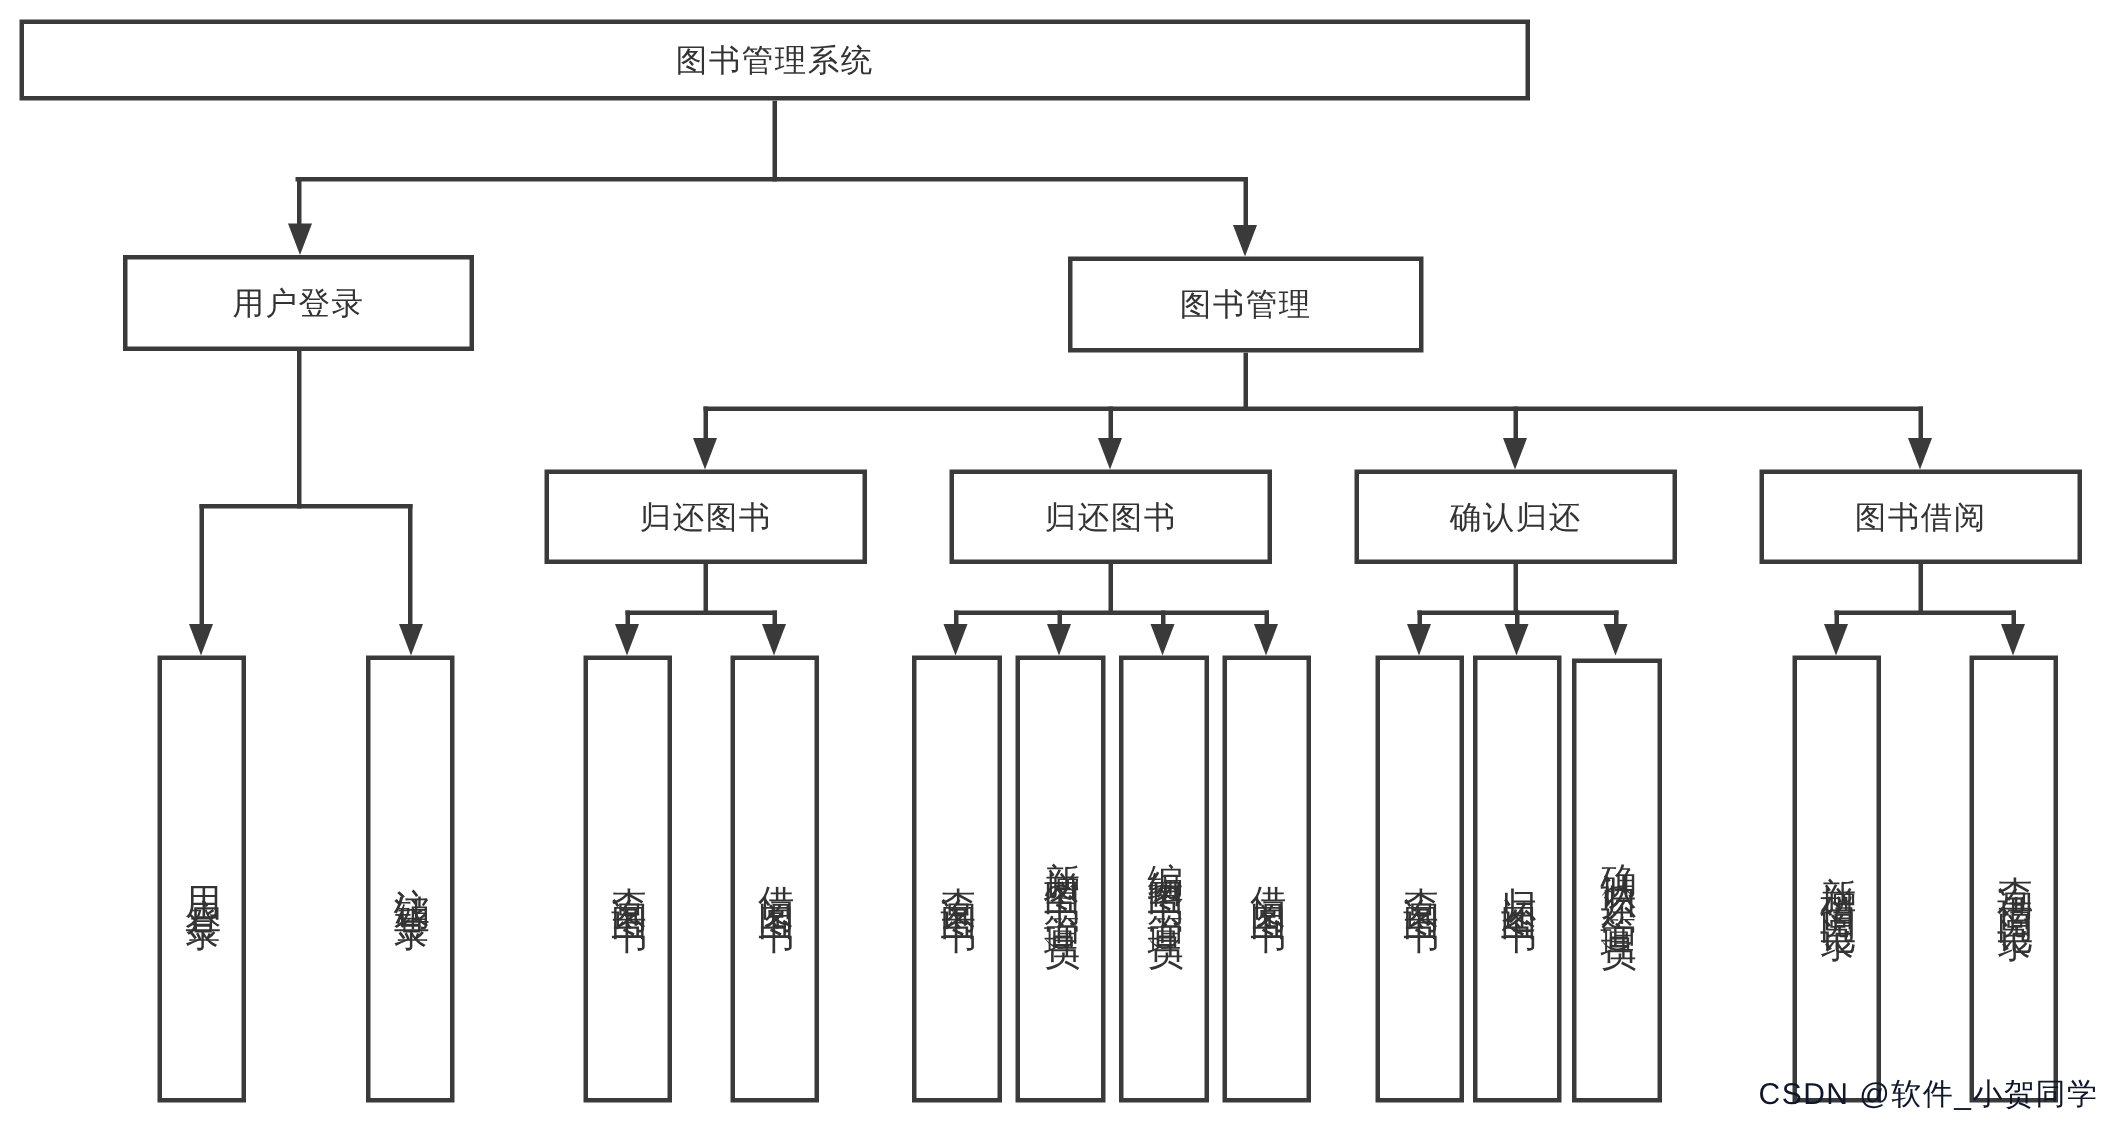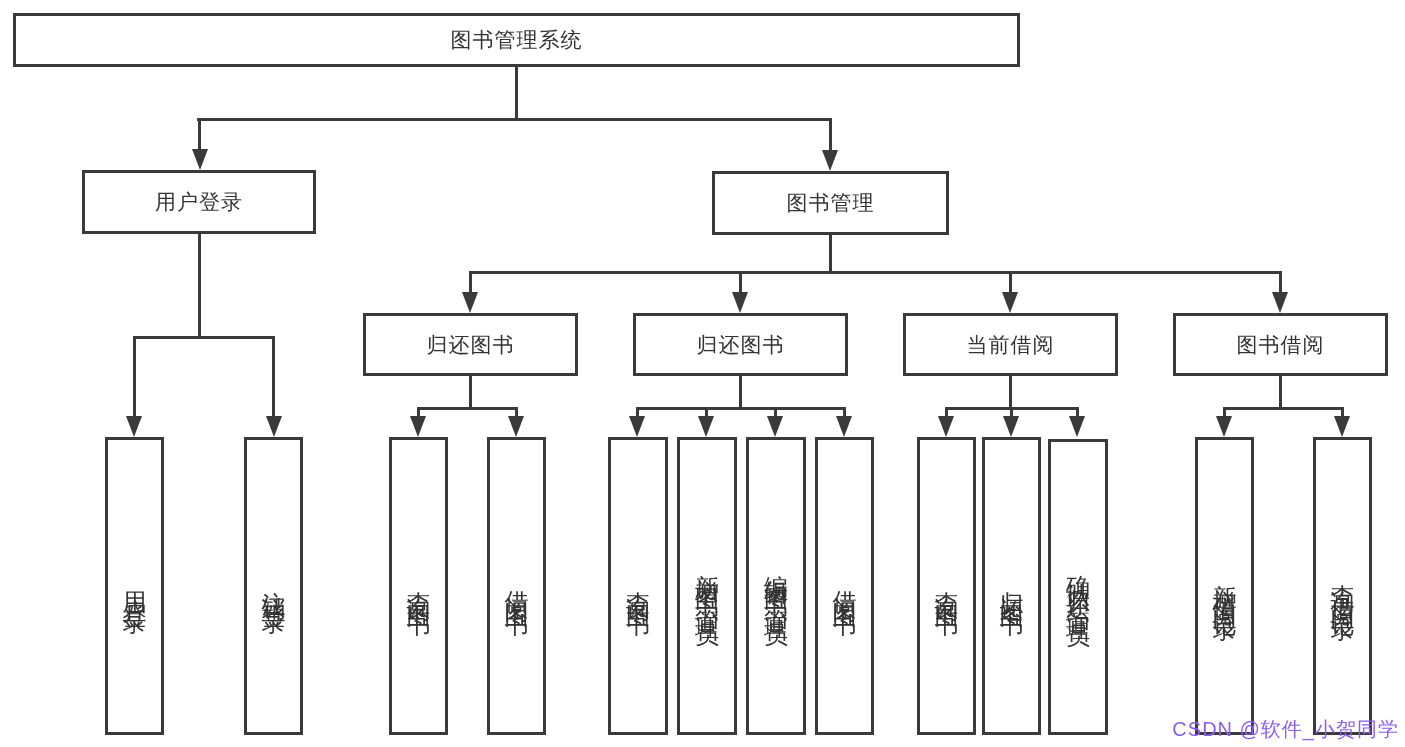--- a/index.html
+++ b/index.html
@@ -51,21 +51,21 @@
     border-right: 8px solid transparent;
     border-top: 21px solid #3a3a3a;
     z-index: 3;
   }
   .watermark {
     position: absolute;
     right: 6px;
     bottom: 4px;
     font-size: 20px;
     letter-spacing: 1px;
-    color: #8b5cf6;
+    color: #0f172a;
     z-index: 4;
     white-space: nowrap;
   }
 </style>
 </head>
 <body>
 
 <div id="stage">
 
   <div class="box box-h" style="left:13px; top:13px; width:1007px; height:54px;font-family:Liberation Mono, monospace;">
@@ -104,21 +104,21 @@
   <div class="line" style="left:1279px; top:271px; width:3px; height:25px;"></div>
   <div class="ah" style="left:1272px; top:292px;"></div>
 
   <div class="box box-h" style="left:363px; top:313px; width:215px; height:63px;">
     <span>归还图书</span>
   </div>
   <div class="box box-h" style="left:633px; top:313px; width:215px; height:63px;">
     <span>归还图书</span>
   </div>
   <div class="box box-h" style="left:903px; top:313px; width:215px; height:63px;">
-    <span>当前借阅</span>
+    <span>确认归还</span>
   </div>
   <div class="box box-h" style="left:1173px; top:313px; width:215px; height:63px;">
     <span>图书借阅</span>
   </div>
 
   <div class="line" style="left:469px; top:376px; width:3px; height:34px;"></div>
   <div class="line" style="left:417px; top:407px; width:101px; height:3px;"></div>
   <div class="line" style="left:417px; top:407px; width:3px; height:13px;"></div>
   <div class="ah" style="left:410px; top:416px;"></div>
   <div class="line" style="left:515px; top:407px; width:3px; height:13px;"></div>

